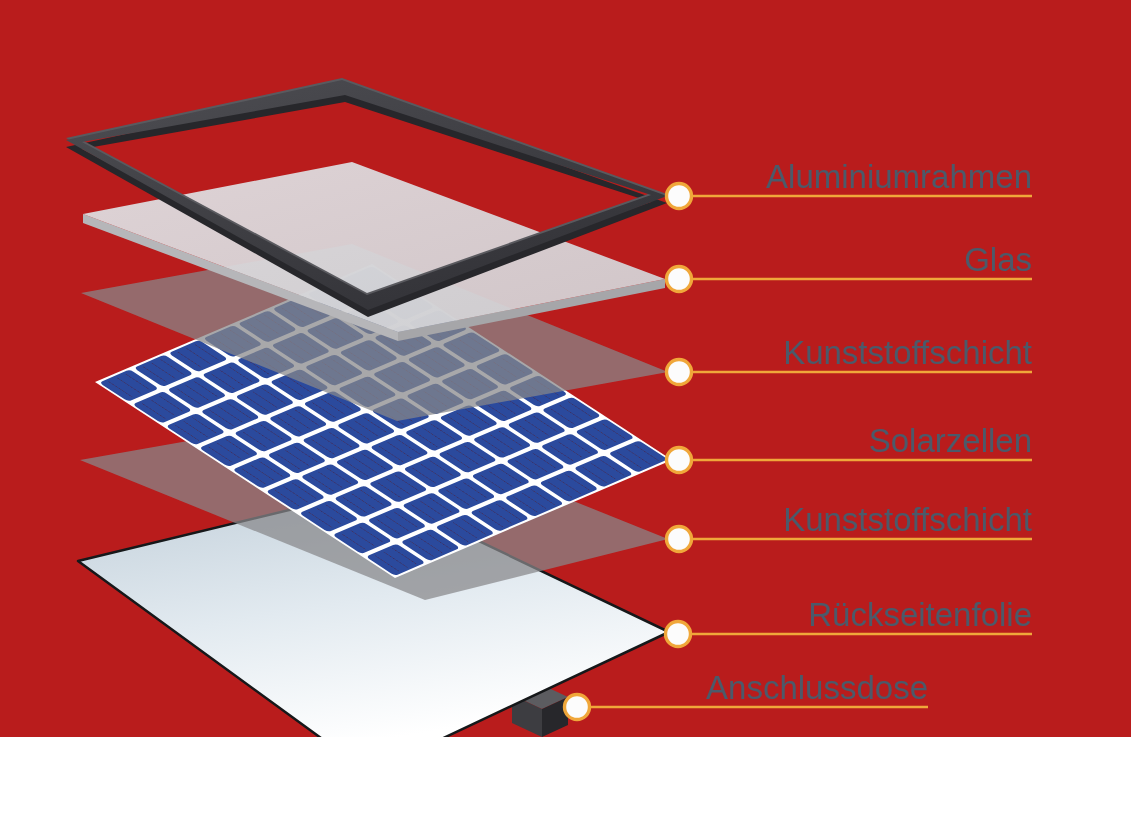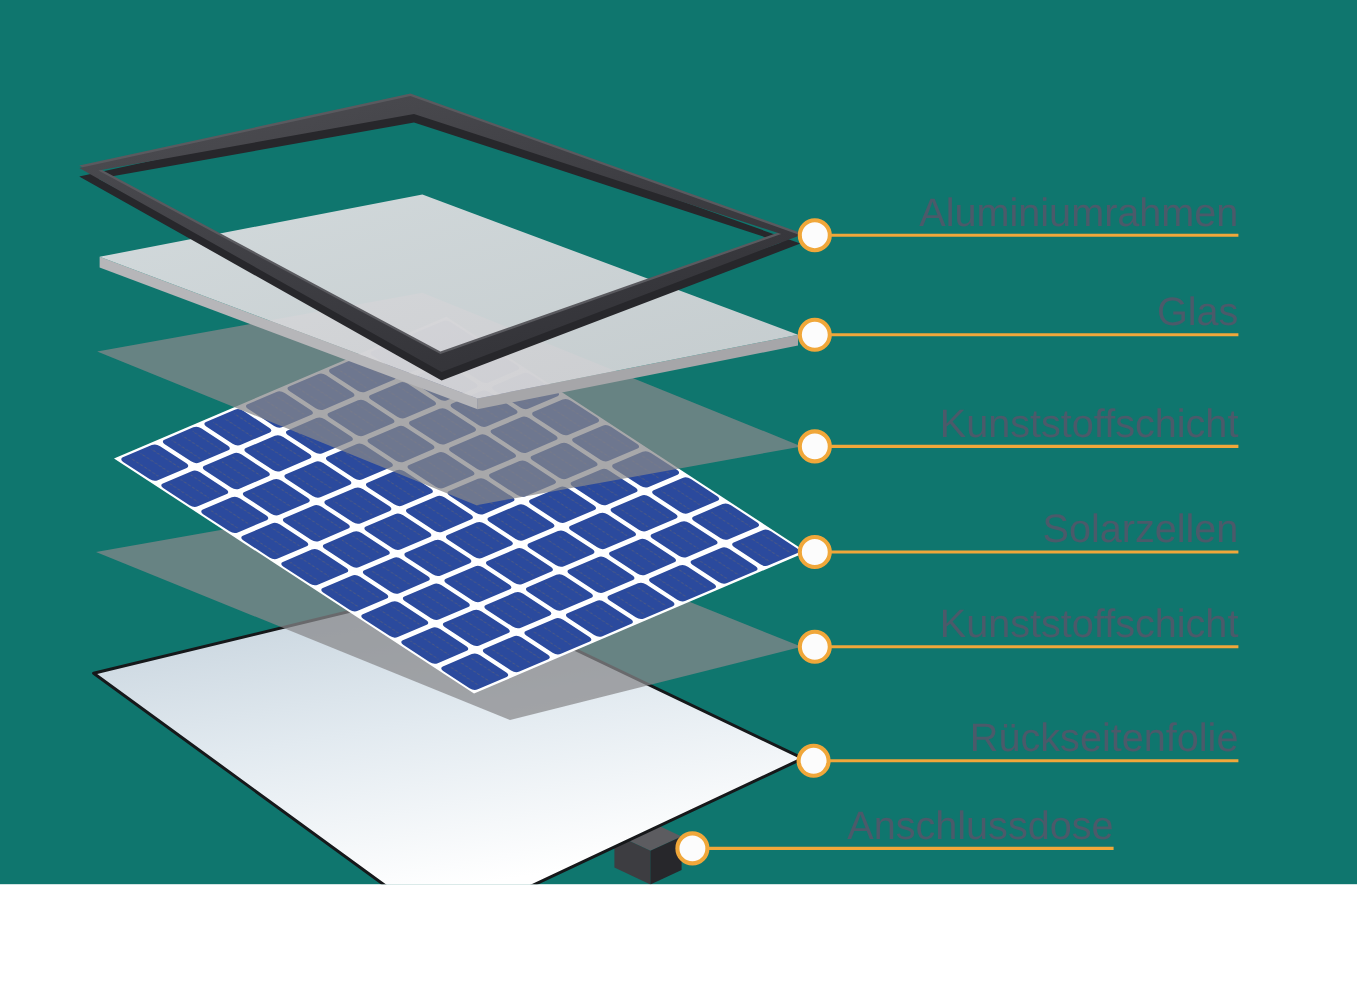--- a/index.html
+++ b/index.html
@@ -4,21 +4,21 @@
 <style>
   html, body {
     margin: 0;
     padding: 0;
     background: #ffffff;
   }
   .stage {
     position: relative;
     width: 1131px;
     height: 737px;
-    background: #0f766e;
+    background: #b91c1c;
     overflow: hidden;
     font-family: "Liberation Sans", sans-serif;
   }
   .callout-text {
     font-family: "Liberation Sans", sans-serif;
     font-size: 33px;
     fill: #4B5A6A;
   }
   .leader-line {
     stroke: #F0A73A;

